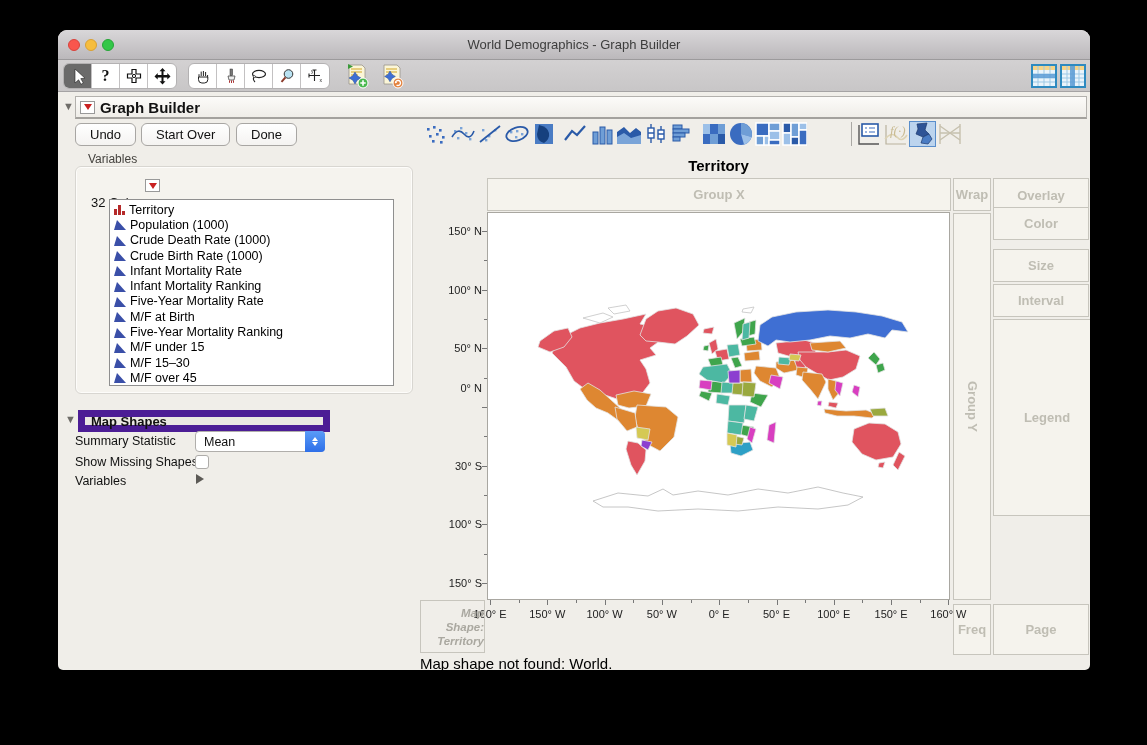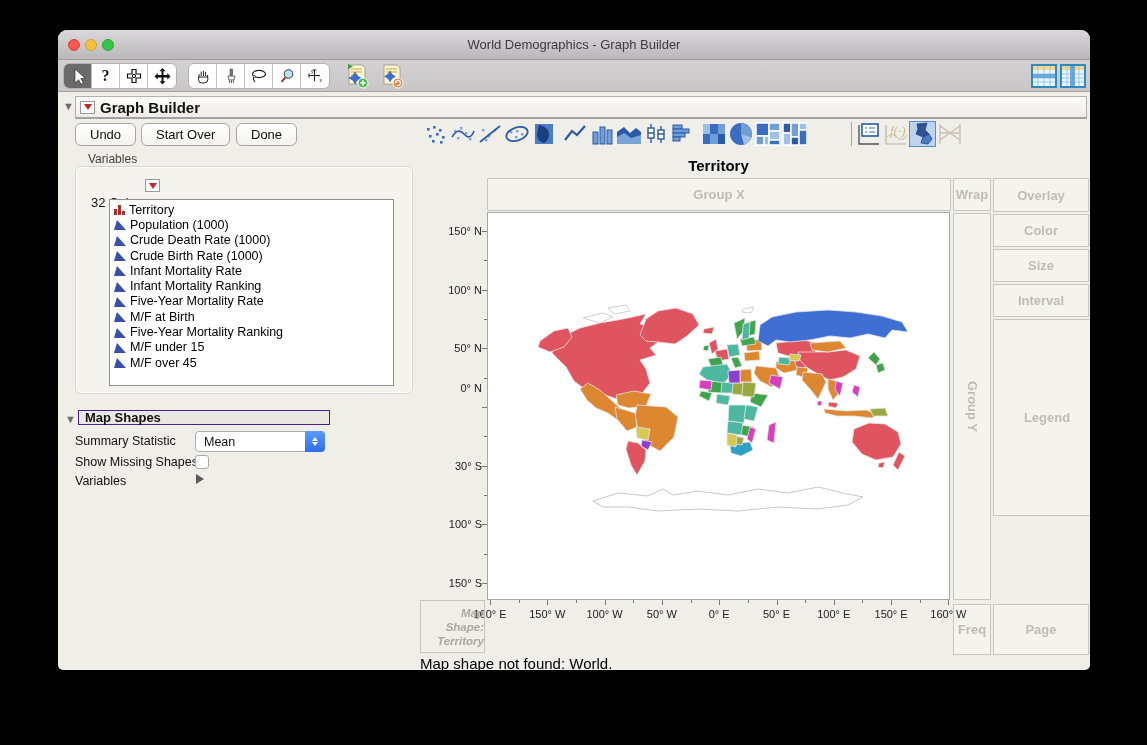--- a/index.html
+++ b/index.html
@@ -49,22 +49,22 @@
   .vars-label{position:absolute;left:30px;top:122px;font-size:12px;color:#44423e;}
   .vars-panel{position:absolute;left:17px;top:136px;width:338px;height:228px;background:#f5f3ee;
     border:1px solid #d8d6d1;border-radius:6px;box-shadow:inset 0 0 0 1px #fdfcfa;}
   .cols-row{position:absolute;left:15px;top:12px;display:flex;align-items:flex-end;gap:3px;flex-direction:column;}
   .cols-label{font-size:13px;color:#111;}
   .var-list{position:absolute;left:33px;top:32px;width:285px;height:187px;background:#fff;
     border:1px solid #8f8f8f;padding:2px 0 0 4px;overflow:hidden;}
   .var-item{display:flex;align-items:center;gap:4px;height:15.3px;font-size:12.5px;color:#000;white-space:nowrap;}
   
   .ms-disclosure{position:absolute;left:7px;top:383px;font-size:11px;color:#6e6c68;}
-  .ms-header{position:absolute;left:20px;top:380px;width:252px;height:15px;background:#eae8e2;
-    border:1px solid #4c1d95;display:flex;align-items:center;padding-left:6px;}
+  .ms-header{position:absolute;left:20px;top:380px;width:252px;height:22px;background:#eae8e2;
+    border:7px solid #4c1d95;display:flex;align-items:center;padding-left:6px;}
   .ms-title{font-size:13px;font-weight:bold;color:#111;}
   .ms-label{position:absolute;left:17px;font-size:12.5px;color:#111;}
   .dropdown{position:absolute;left:137px;top:401px;width:130px;height:21px;background:#fff;
     border:1px solid #b0aeab;border-radius:4px;display:flex;align-items:center;}
   .dd-value{flex:1;font-size:12.5px;color:#111;padding-left:8px;}
   .dd-stepper{width:20px;height:21px;margin:-1px -1px 0 0;background:linear-gradient(#5a9cf8,#2e6fe8);
     border-radius:0 4px 4px 0;display:flex;flex-direction:column;align-items:center;justify-content:center;gap:1px;}
   .dd-up{width:0;height:0;border-left:3.5px solid transparent;border-right:3.5px solid transparent;border-bottom:4px solid #fff;}
   .dd-down{width:0;height:0;border-left:3.5px solid transparent;border-right:3.5px solid transparent;border-top:4px solid #fff;}
   .checkbox{position:absolute;left:137px;top:425px;width:14px;height:14px;background:#fff;border:1px solid #aeaca9;border-radius:3px;}
@@ -496,20 +496,26 @@
         <div class="var-item">
           <svg width="12" height="11">
             <polygon points="0,11 12,11 3,1" fill="#3a4fa8"></polygon>
           </svg>
           <span>M/F under 15</span>
         </div>
         <div class="var-item">
           <svg width="12" height="11">
             <polygon points="0,11 12,11 3,1" fill="#3a4fa8"></polygon>
           </svg>
+          <span>M/F 15–30</span>
+        </div>
+        <div class="var-item">
+          <svg width="12" height="11">
+            <polygon points="0,11 12,11 3,1" fill="#3a4fa8"></polygon>
+          </svg>
           <span>M/F over 45</span>
         </div>
       </div>
   </div>
 
   <div class="ms-disclosure">▼</div>
   <div class="ms-header">
     <span class="ms-title">Map Shapes</span>
   </div>
   <div class="ms-label" style="top:404px;">Summary Statistic</div>
@@ -529,21 +535,21 @@
 
   <div class="zone" style="left:429px;top:148px;width:464px;height:33px;">
       <span>Group X</span>
     </div>
   <div class="zone" style="left:895px;top:148px;width:38px;height:33px;">
       <span>Wrap</span>
     </div>
   <div class="zone" style="left:935px;top:148px;width:96px;height:34px;">
       <span>Overlay</span>
     </div>
-  <div class="zone" style="left:935px;top:184px;width:96px;height:33px;">
+  <div class="zone" style="left:935px;top:177px;width:96px;height:33px;">
       <span>Color</span>
     </div>
   <div class="zone" style="left:935px;top:219px;width:96px;height:33px;">
       <span>Size</span>
     </div>
   <div class="zone" style="left:935px;top:254px;width:96px;height:33px;">
       <span>Interval</span>
     </div>
   <div class="zone" style="left:935px;top:289px;width:108px;height:197px;">
       <span>Legend</span>

